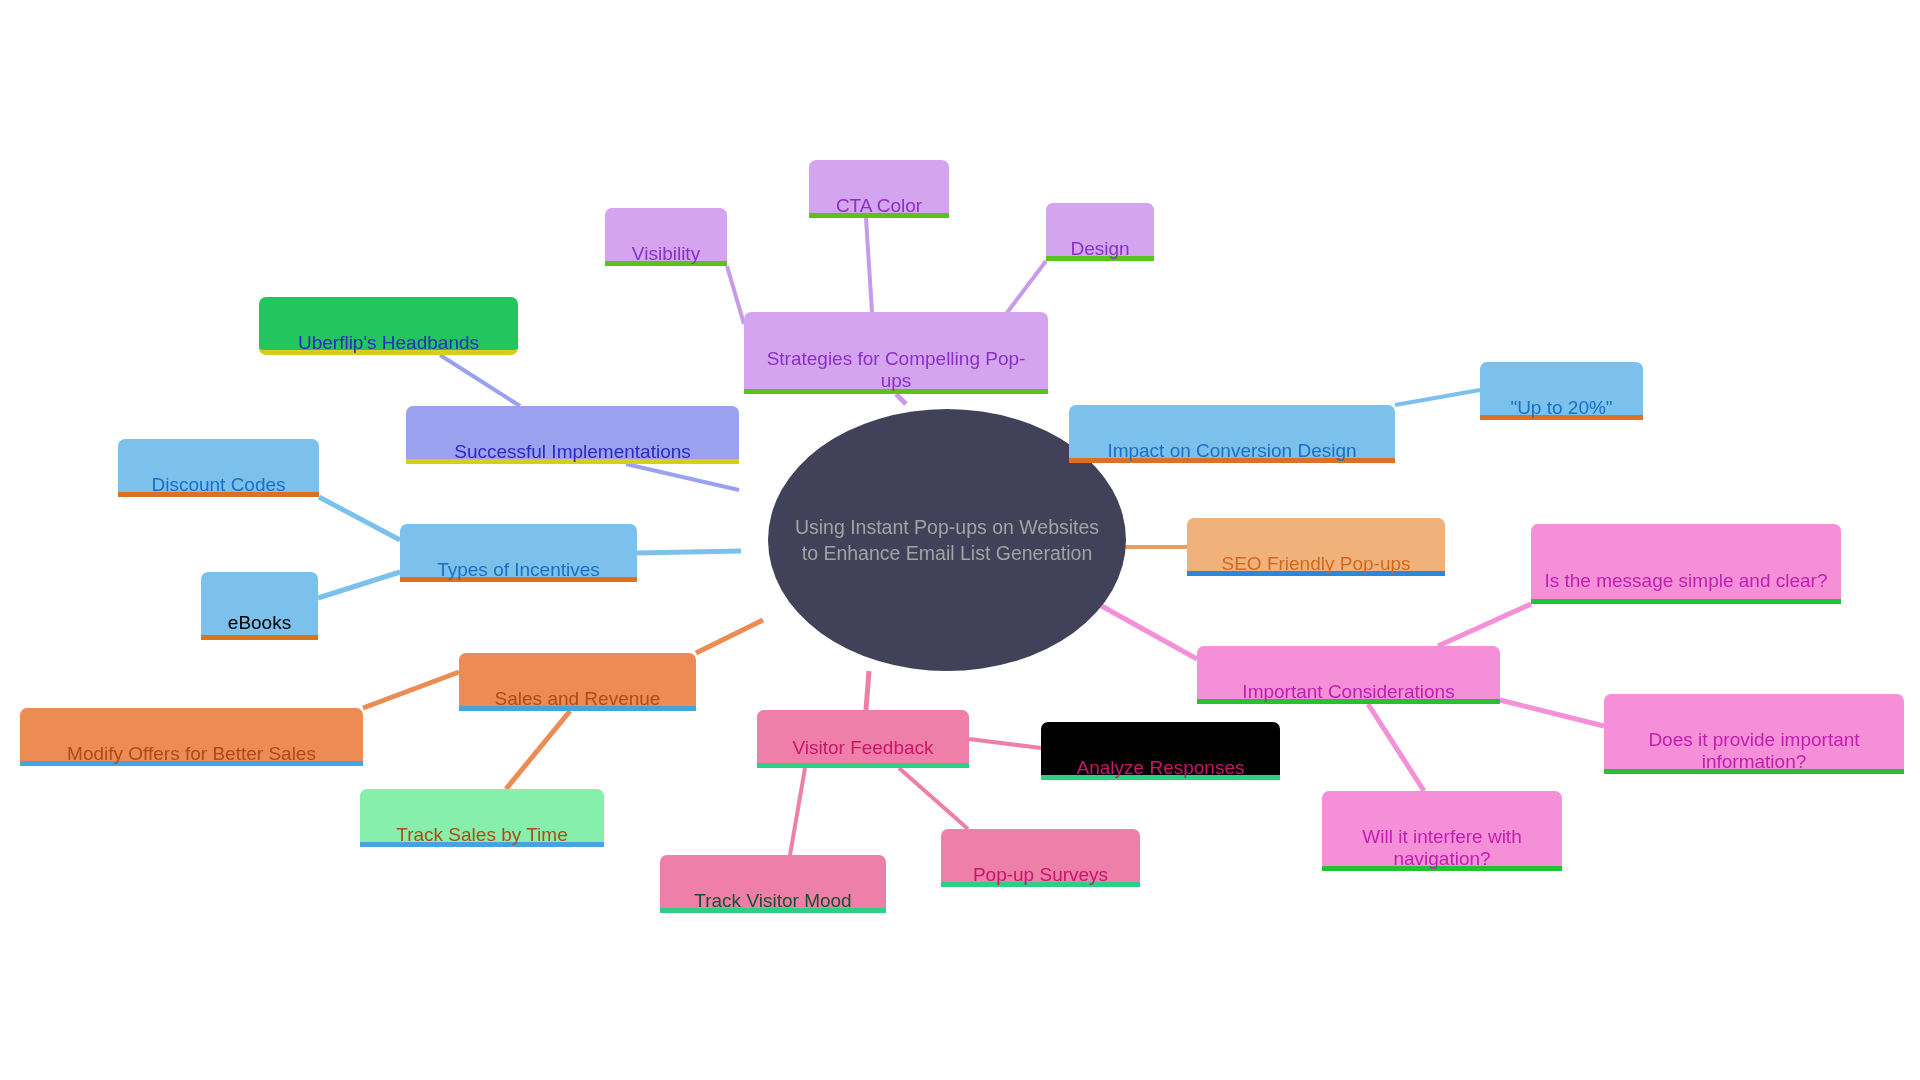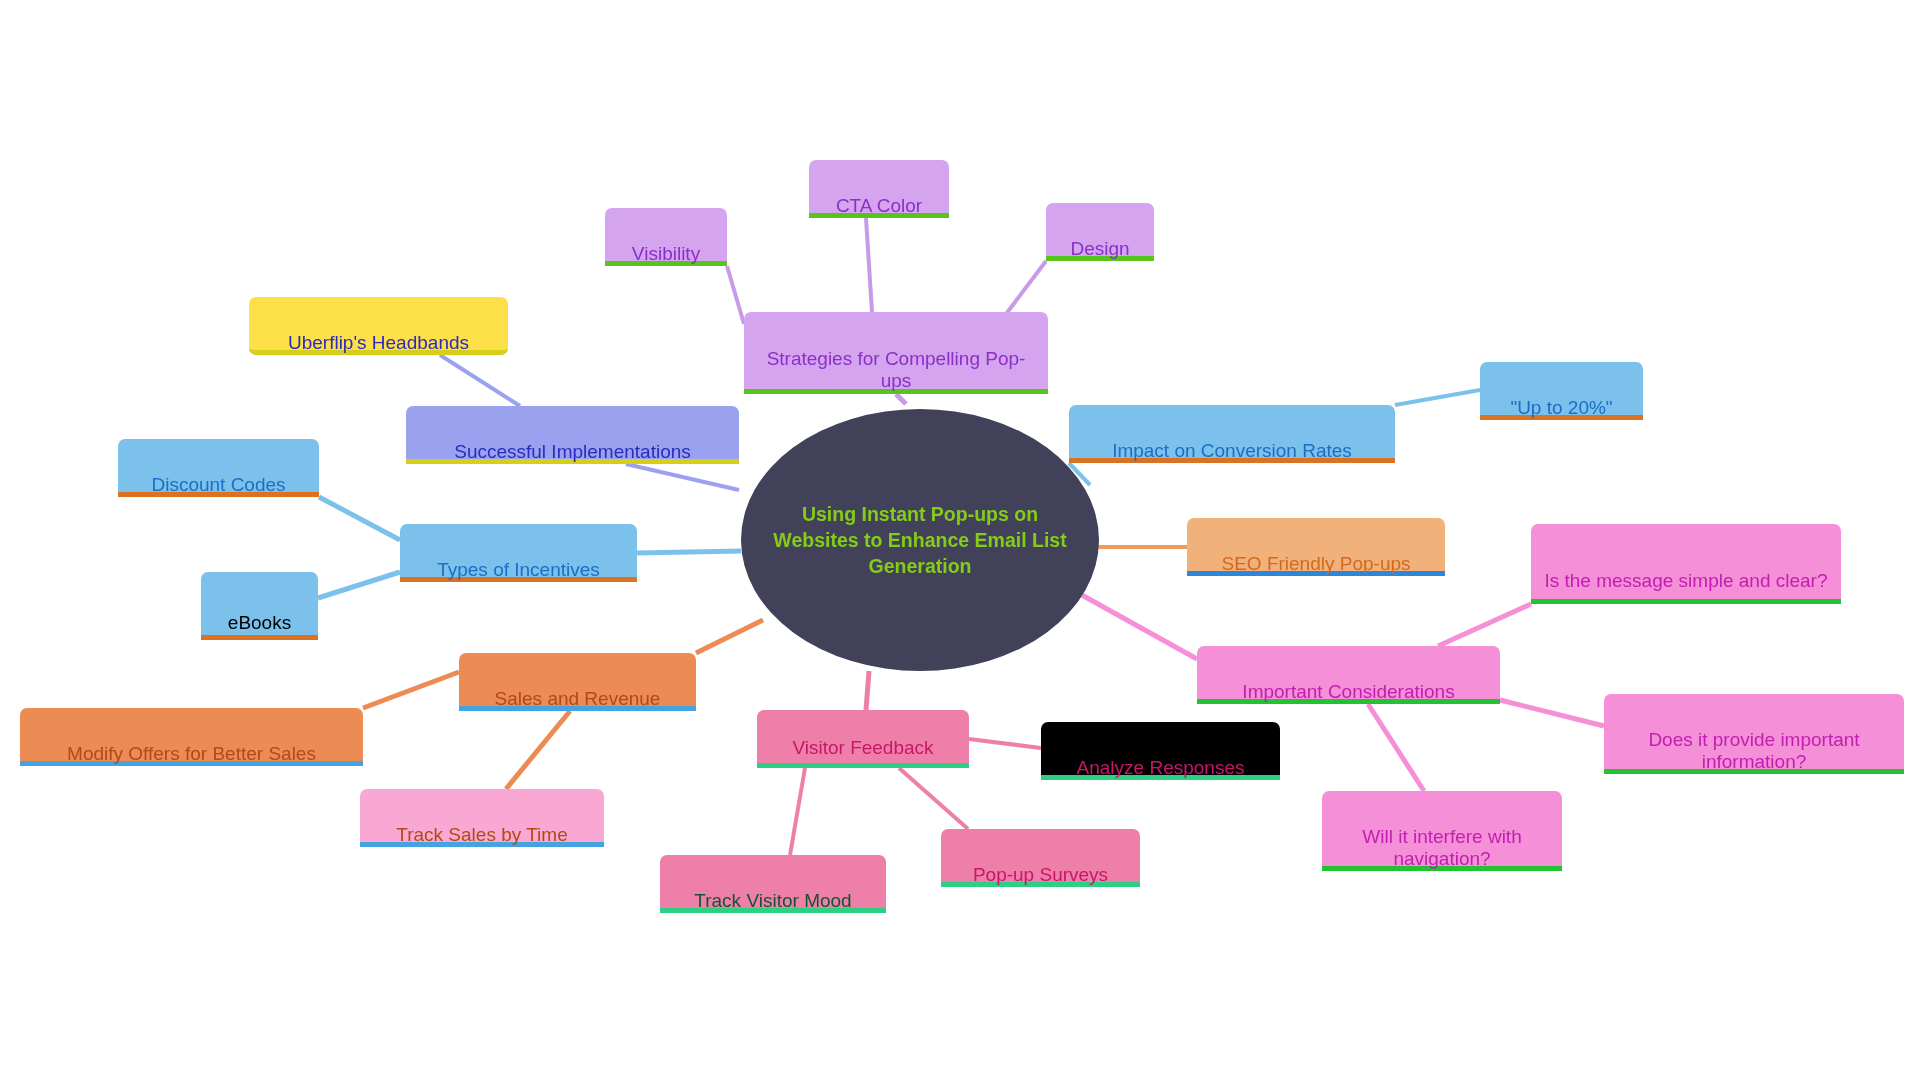--- a/index.html
+++ b/index.html
@@ -95,38 +95,38 @@
       <line x1="1438" y1="646" x2="1531" y2="604" stroke="#f48fd8" stroke-width="5" stroke-linecap="butt"></line>
       <line x1="1500" y1="700" x2="1604" y2="726" stroke="#f48fd8" stroke-width="5" stroke-linecap="butt"></line>
       <line x1="1368" y1="704" x2="1424" y2="791" stroke="#f48fd8" stroke-width="5" stroke-linecap="butt"></line>
     </svg>
 
   <div id="nodes-layer">
       <div class="node" style="left: 809px; top: 160px; width: 140px; height: 58px; background: rgb(212, 165, 238); color: rgb(139, 47, 201); font-size: 19px; border-bottom: 5px solid rgb(86, 196, 26);"><span class="node-label">CTA Color</span></div>
       <div class="node" style="left: 605px; top: 208px; width: 122px; height: 58px; background: rgb(212, 165, 238); color: rgb(139, 47, 201); font-size: 19px; border-bottom: 5px solid rgb(86, 196, 26);"><span class="node-label">Visibility</span></div>
       <div class="node" style="left: 1046px; top: 203px; width: 108px; height: 58px; background: rgb(212, 165, 238); color: rgb(139, 47, 201); font-size: 19px; border-bottom: 5px solid rgb(86, 196, 26);"><span class="node-label">Design</span></div>
       <div class="node" style="left: 744px; top: 312px; width: 304px; height: 82px; background: rgb(212, 165, 238); color: rgb(139, 47, 201); font-size: 19px; border-bottom: 5px solid rgb(86, 196, 26);"><span class="node-label">Strategies for Compelling Pop-ups</span></div>
-      <div class="node" style="left: 249px; top: 297px; width: 259px; height: 58px; background: #fde047; color: rgb(43, 43, 191); font-size: 19px; border-bottom: 5px solid rgb(214, 207, 26); border-radius: 7px;"><span class="node-label">Uberflip's Headbands</span></div>
+      <div class="node" style="left: 259px; top: 297px; width: 259px; height: 58px; background: #22c55e; color: rgb(43, 43, 191); font-size: 19px; border-bottom: 5px solid rgb(214, 207, 26); border-radius: 7px;"><span class="node-label">Uberflip's Headbands</span></div>
       <div class="node" style="left: 406px; top: 406px; width: 333px; height: 58px; background: rgb(154, 162, 240); color: rgb(43, 43, 191); font-size: 19px; border-bottom: 5px solid rgb(214, 207, 26);"><span class="node-label">Successful Implementations</span></div>
       <div class="node" style="left: 118px; top: 439px; width: 201px; height: 58px; background: rgb(124, 192, 236); color: rgb(27, 111, 196); font-size: 19px; border-bottom: 5px solid rgb(218, 114, 34);"><span class="node-label">Discount Codes</span></div>
       <div class="node" style="left: 400px; top: 524px; width: 237px; height: 58px; background: rgb(124, 192, 236); color: rgb(27, 111, 196); font-size: 19px; border-bottom: 5px solid rgb(218, 114, 34);"><span class="node-label">Types of Incentives</span></div>
       <div class="node" style="left: 201px; top: 572px; width: 117px; height: 68px; background: rgb(124, 192, 236); color: #000000; font-size: 19px; border-bottom: 5px solid rgb(218, 114, 34);"><span class="node-label">eBooks</span></div>
-      <div class="node" style="left: 1069px; top: 405px; width: 326px; height: 58px; background: rgb(124, 192, 236); color: rgb(27, 111, 196); font-size: 19px; border-bottom: 5px solid rgb(218, 114, 34);"><span class="node-label">Impact on Conversion Rates</span></div>
+      <div class="node" style="left: 1069px; top: 405px; width: 326px; height: 58px; background: rgb(124, 192, 236); color: rgb(27, 111, 196); font-size: 19px; border-bottom: 5px solid rgb(218, 114, 34);"><span class="node-label">Impact on Conversion Design</span></div>
       <div class="node" style="left: 1480px; top: 362px; width: 163px; height: 58px; background: rgb(124, 192, 236); color: rgb(27, 111, 196); font-size: 19px; border-bottom: 5px solid rgb(218, 114, 34);"><span class="node-label">"Up to 20%"</span></div>
       <div class="node" style="left: 1187px; top: 518px; width: 258px; height: 58px; background: rgb(240, 178, 122); color: rgb(210, 105, 30); font-size: 19px; border-bottom: 5px solid rgb(46, 134, 216);"><span class="node-label">SEO Friendly Pop-ups</span></div>
       <div class="node" style="left: 459px; top: 653px; width: 237px; height: 58px; background: rgb(237, 139, 84); color: rgb(176, 74, 22); font-size: 19px; border-bottom: 5px solid rgb(69, 163, 224);"><span class="node-label">Sales and Revenue</span></div>
       <div class="node" style="left: 20px; top: 708px; width: 343px; height: 58px; background: rgb(237, 139, 84); color: rgb(176, 74, 22); font-size: 19px; border-bottom: 5px solid rgb(69, 163, 224);"><span class="node-label">Modify Offers for Better Sales</span></div>
-      <div class="node" style="left: 360px; top: 789px; width: 244px; height: 58px; background: #f9a8d4; color: rgb(176, 74, 22); font-size: 19px; border-bottom: 5px solid rgb(69, 163, 224);"><span class="node-label">Track Sales by Time</span></div>
+      <div class="node" style="left: 360px; top: 789px; width: 244px; height: 58px; background: #86efac; color: rgb(176, 74, 22); font-size: 19px; border-bottom: 5px solid rgb(69, 163, 224);"><span class="node-label">Track Sales by Time</span></div>
       <div class="node" style="left: 757px; top: 710px; width: 212px; height: 58px; background: rgb(238, 127, 169); color: rgb(201, 22, 107); font-size: 19px; border-bottom: 5px solid rgb(45, 207, 132); align-items: flex-end;"><span class="node-label">Visitor Feedback</span></div>
       <div class="node" style="left: 1041px; top: 722px; width: 239px; height: 58px; background: #000000; color: rgb(201, 22, 107); font-size: 19px; border-bottom: 5px solid rgb(45, 207, 132);"><span class="node-label">Analyze Responses</span></div>
       <div class="node" style="left: 941px; top: 829px; width: 199px; height: 58px; background: rgb(238, 127, 169); color: rgb(201, 22, 107); font-size: 19px; border-bottom: 5px solid rgb(45, 207, 132);"><span class="node-label">Pop-up Surveys</span></div>
       <div class="node" style="left: 660px; top: 855px; width: 226px; height: 58px; background: rgb(238, 127, 169); color: #14532d; font-size: 19px; border-bottom: 5px solid rgb(45, 207, 132);"><span class="node-label">Track Visitor Mood</span></div>
       <div class="node" style="left: 1197px; top: 646px; width: 303px; height: 58px; background: rgb(244, 143, 216); color: rgb(194, 31, 176); font-size: 19px; border-bottom: 5px solid rgb(35, 194, 51);"><span class="node-label">Important Considerations</span></div>
       <div class="node" style="left: 1531px; top: 524px; width: 310px; height: 80px; background: rgb(244, 143, 216); color: rgb(194, 31, 176); font-size: 19px; border-bottom: 5px solid rgb(35, 194, 51);"><span class="node-label">Is the message simple and clear?</span></div>
       <div class="node" style="left: 1604px; top: 694px; width: 300px; height: 80px; background: rgb(244, 143, 216); color: rgb(194, 31, 176); font-size: 19px; border-bottom: 5px solid rgb(35, 194, 51);"><span class="node-label">Does it provide important information?</span></div>
       <div class="node" style="left: 1322px; top: 791px; width: 240px; height: 80px; background: rgb(244, 143, 216); color: rgb(194, 31, 176); font-size: 19px; border-bottom: 5px solid rgb(35, 194, 51);"><span class="node-label">Will it interfere with navigation?</span></div>
     </div>
 
-  <div id="root-node" style="left: 741px; top: 409px; width: 358px; height: 262px; background: rgb(65, 66, 89); color: #84cc16; font-weight: bold;">
+  <div id="root-node" style="left: 768px; top: 409px; width: 358px; height: 262px; background: rgb(65, 66, 89); color: #a3a3a3;">
     <span>Using Instant Pop-ups on Websites to Enhance Email List Generation</span>
   </div>
 
 </div>
 
 </body></html>

